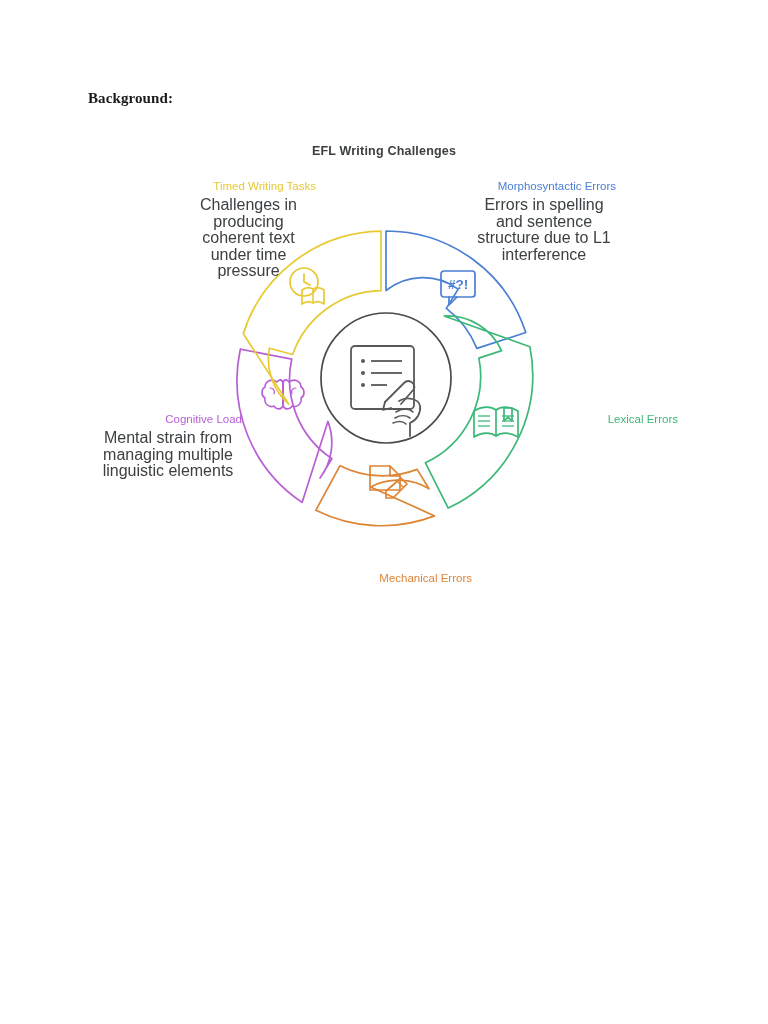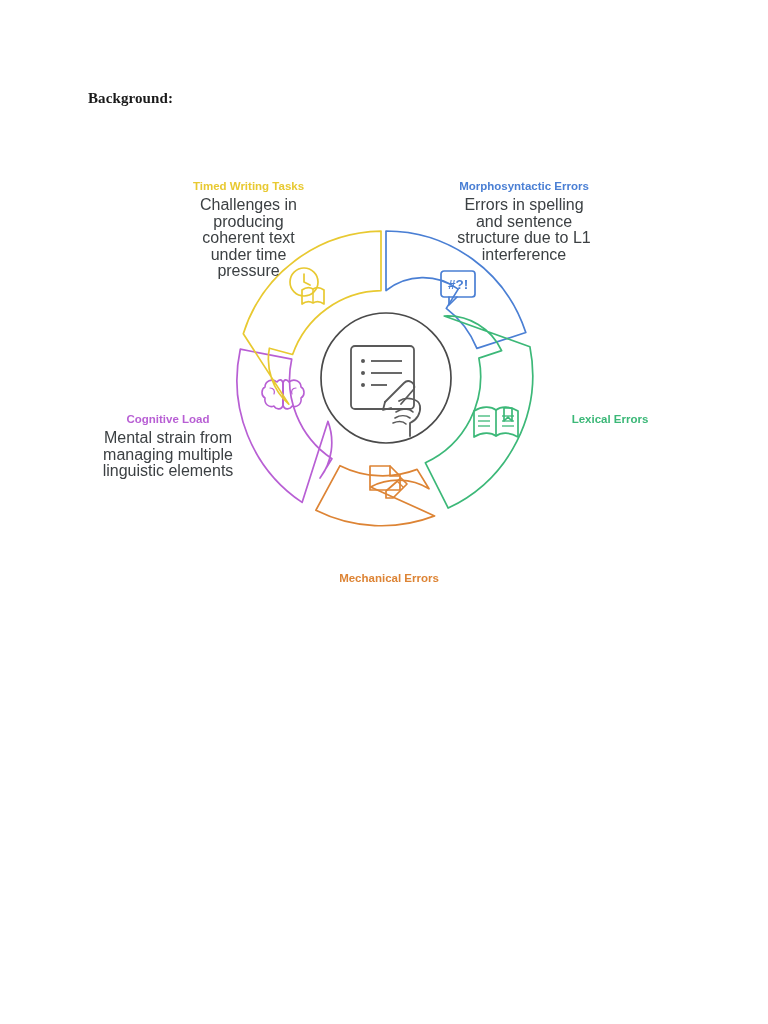--- a/index.html
+++ b/index.html
@@ -60,50 +60,52 @@
     height: 320px;
   }
 
   
   .callout {
     position: absolute;
     text-align: center;
   }
   .callout .cat-title {
     font-size: 11.5px;
-    font-weight: bold;
+    font-weight: normal;
     line-height: 16px;
     margin: 0 0 3px 0;
+    text-align: right;
   }
   .callout .cat-desc {
     font-size: 16px;
     line-height: 16.5px;
     color: #3c4043;
     margin: 0;
   }
 
   #callout-timed        { left:  181px; top:  50px; width: 135px; }
-  #callout-morpho       { left:  452px; top:  50px; width: 144px; }
+  #callout-morpho       { left:  472px; top:  50px; width: 144px; }
   #callout-lexical      { left:  542px; top: 283px; width: 136px; }
   #callout-mechanical   { left:  306px; top: 442px; width: 166px; }
   #callout-cognitive    { left:   94px; top: 283px; width: 148px; }
 
   #callout-lexical .cat-title   { margin-bottom: 9px; }
   #callout-mechanical .cat-title{ margin-bottom: 9px; }
   #callout-cognitive .cat-title { }
 
   .svg-icon { fill: none; stroke-linecap: round; stroke-linejoin: round; }
 </style>
 </head>
 <body>
 
 <div id="doc-heading">Background:</div>
 
 <div id="figure">
 
+  <div id="figure-title">EFL Writing Challenges</div>
 
   <svg id="wheel" viewBox="0 0 320 320">
 
     <g>
       <path class="svg-icon" d="M 160 13
                A 147 147 0 0 1 299.8 114.5
                L 250.9 130.4
                A 95.5 95.5 0 0 0 220.3 90.4
                L 232.2 71.1
                A 59.5 59.5 0 0 0 160 72.5

